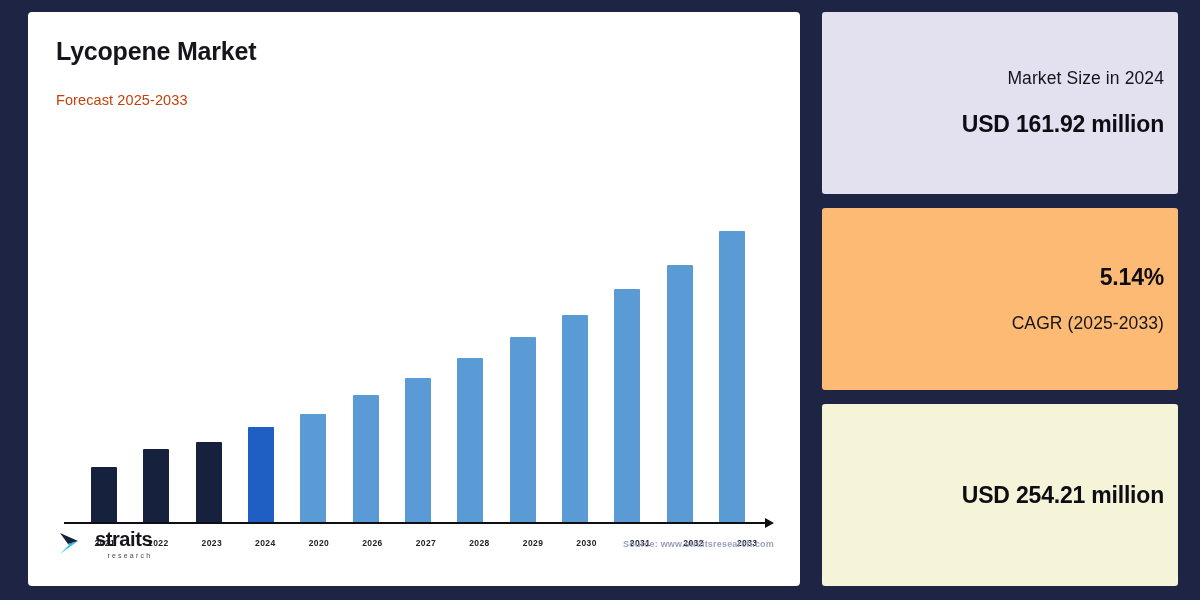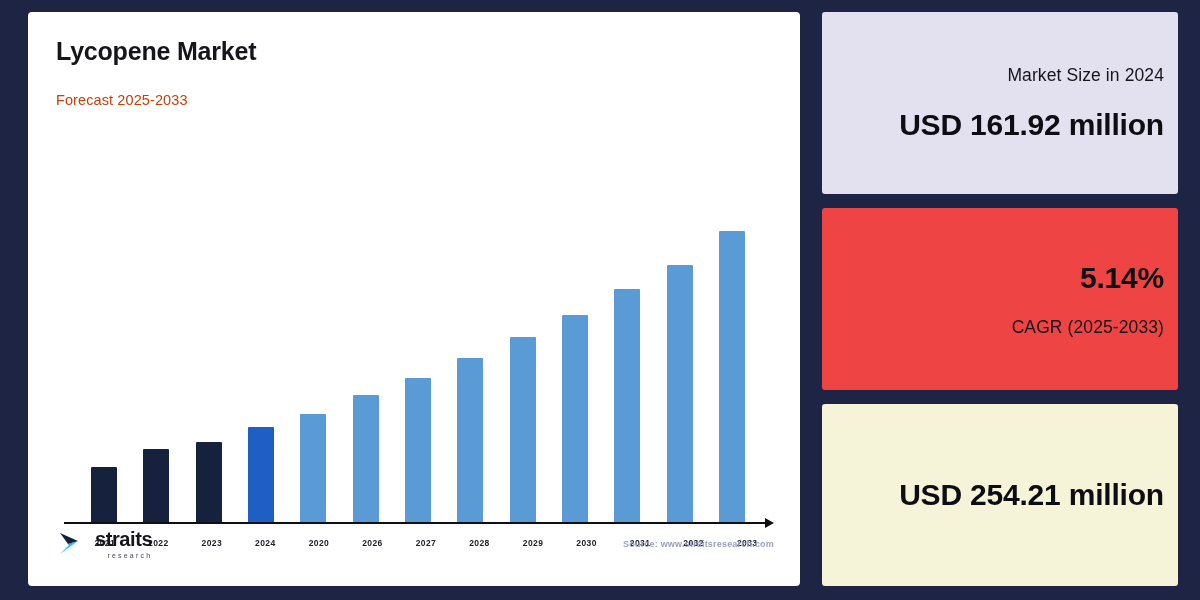--- a/index.html
+++ b/index.html
@@ -190,21 +190,21 @@
   }
 
   .stat-small {
     font-size: 17.5px;
     color: #15151b;
     letter-spacing: 0.1px;
     text-align: center;
   }
 
   .stat-big {
-    font-size: 30px;
+    font-size: 23px;
     font-weight: bold;
     color: #0d0d13;
     letter-spacing: -0.2px;
     text-align: center;
   }
 </style>
 </head>
 <body>
 
 <div id="infographic">
@@ -290,21 +290,21 @@
       <div id="source-note">Source: www.straitsresearch.com</div>
     </div>
 
   </div>
 
   <div id="stats-column">
       <div class="stat-card" style="background: rgb(227, 225, 239);">
         <div class="stat-small">Market Size in 2024</div>
         <div class="stat-big">USD 161.92 million</div>
       </div>
-      <div class="stat-card" style="background: #ef4444;">
+      <div class="stat-card" style="background: #fdba74;">
         <div class="stat-big">5.14%</div>
         <div class="stat-small">CAGR (2025-2033)</div>
       </div>
       <div class="stat-card" style="background: rgb(245, 243, 216);">
         <div class="stat-big">USD 254.21 million</div>
       </div>
     </div>
 
 </div>
 

